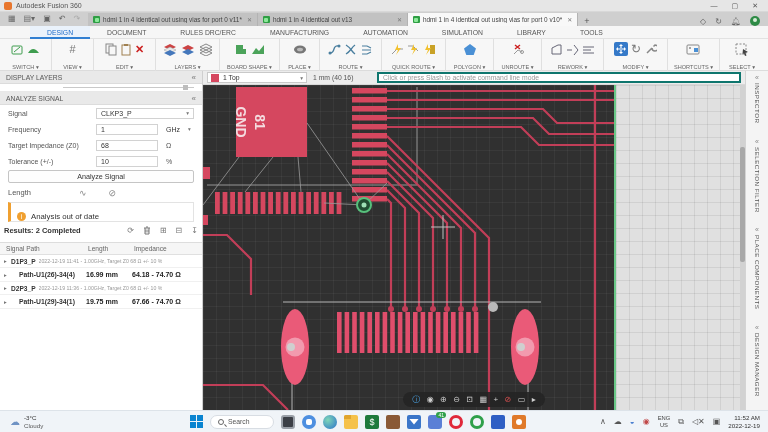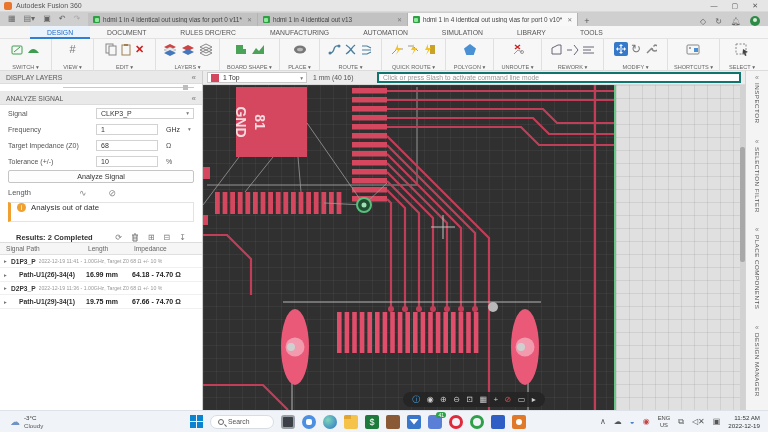--- a/index.html
+++ b/index.html
@@ -60,24 +60,24 @@
 .fselect,.finput{height:11px;border:1px solid #d2d2d2;background:#fff;display:flex;align-items:center;padding:0 4px;font-size:7px;color:#333}
 .fselect{flex:1;justify-content:space-between}
 .finput{width:62px}
 .funit{font-size:7px;color:#555;margin-left:4px}
 .funit-select{display:flex;align-items:center;gap:8px;font-size:7px;color:#333;margin-left:4px}
 .fcaret{font-size:5.5px;color:#777}
 .btnrow{height:16px;padding:1px 8px}
 .analyze-btn{width:100%;height:13px;background:#fdfdfd;border:1px solid #c5c5c5;border-radius:2px;font-size:7.2px;color:#333;font-family:"Liberation Sans",sans-serif}
 .overlay-row{height:15px;display:flex;align-items:center;padding:0 8px;color:#555}
 .overlay-icons{display:flex;gap:22px;margin-left:48px;font-size:9px;color:#888}
-.warnbox{margin:2px 8px 4px;height:20px;background:#fff;border:1px solid #e3e3e3;border-left:3px solid #f0a030;display:flex;align-items:flex-start;gap:5px;padding:0 6px}
+.warnbox{margin:2px 8px 4px;height:20px;background:#fff;border:1px solid #e3e3e3;border-left:3px solid #f0a030;display:flex;align-items:flex-end;gap:5px;padding:0 6px}
 .warn-ico{width:9px;height:9px;border-radius:50%;background:#f0a030;color:#fff;font-size:7px;line-height:9px;text-align:center;flex:none}
 .warn-text{font-size:7.8px;color:#333}
-.summary-row{height:16px;display:flex;align-items:flex-end;padding:0 16px}
+.summary-row{height:16px;display:flex;align-items:flex-start;padding:0 4px}
 .summary-row .stext{font-weight:bold;font-size:7.5px;color:#333}
 .sicons{margin-left:auto;display:flex;gap:9px;font-size:8px;color:#777;align-items:center}
 .rtable{border-top:1px solid #ddd}
 .rthead{height:12px;display:flex;align-items:center;background:#f6f6f6;border-bottom:1px solid #e0e0e0;font-size:6.6px;color:#666;padding:0 6px}
 .col-path{flex:1}
 .col-len{width:46px}
 .col-imp{width:62px}
 .trow{display:flex;align-items:center;padding:0 4px;border-bottom:1px solid #f0f0f0}
 .trow.group{height:13px;font-size:6.6px}
 .trow.path{height:14px;font-size:6.8px}

